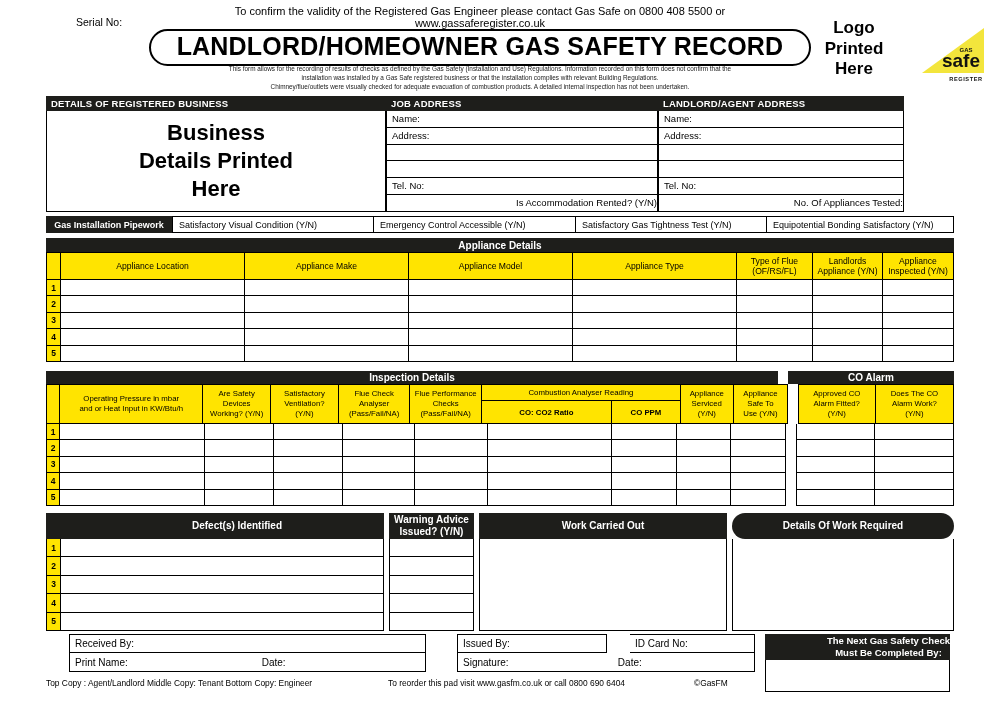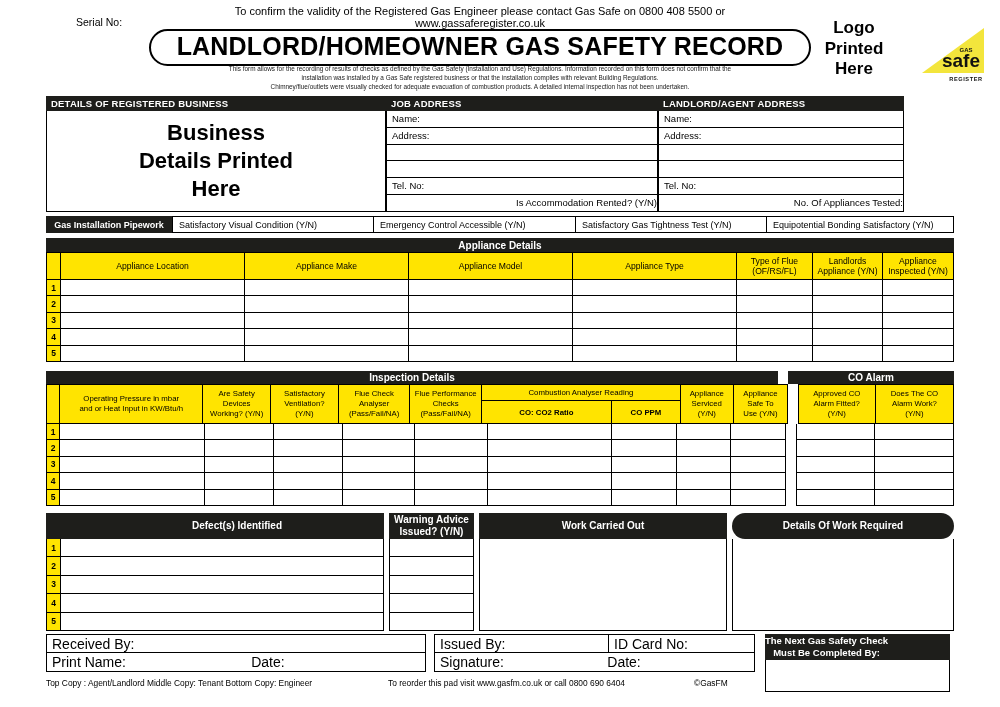--- a/index.html
+++ b/index.html
@@ -107,28 +107,28 @@
   .s5r{height:18.4px;display:flex;}
   .s5r .rc{border:1.3px solid #000;border-top:none;border-left:none;box-sizing:border-box;background:#fff;}
   .s5r .rc.first{border-left:1.3px solid #000;background:#ffe400;font-size:8.5px;font-weight:bold;
       display:flex;align-items:center;justify-content:center;}
   .openbox{border:1.3px solid #000;border-top:none;box-sizing:border-box;background:#fff;}
 
   
   .sec6{position:absolute;left:46px;top:634px;width:908px;height:40px;display:flex;}
   .f-col{display:flex;flex-direction:column;box-sizing:border-box;}
   .f-row{height:19px;display:flex;}
-  .f-cell{border:1.3px solid #000;border-left:none;box-sizing:border-box;font-size:14px;
-      display:flex;align-items:center;padding-left:5px;position:relative;}
+  .f-cell{border:1.3px solid #000;border-left:none;box-sizing:border-box;font-size:10px;
+      display:flex;align-items:center;padding-left:5px;position:relative;margin-left:23px;}
   .f-cell.first{border-left:1.3px solid #000;}
   .f-cell.topless{border-top:none;}
   .f-date{position:absolute;right:0;width:46%;}
   .nextbox{box-sizing:border-box;display:flex;flex-direction:column;}
   .next-head{height:26px;background:#1e1e1b;color:#fff;font-weight:bold;font-size:9.5px;
-      display:flex;align-items:center;justify-content:flex-start;text-align:center;line-height:1.25;}
+      display:flex;align-items:center;justify-content:flex-end;text-align:center;line-height:1.25;}
   .next-body{flex:1;border:1.3px solid #000;border-top:none;background:#fff;box-sizing:border-box;}
 
   .botline{position:absolute;left:46px;top:678px;width:908px;font-size:8.4px;display:flex;}
 </style>
 </head>
 <body>
 
 <div class="page">
 
   <div class="top">

